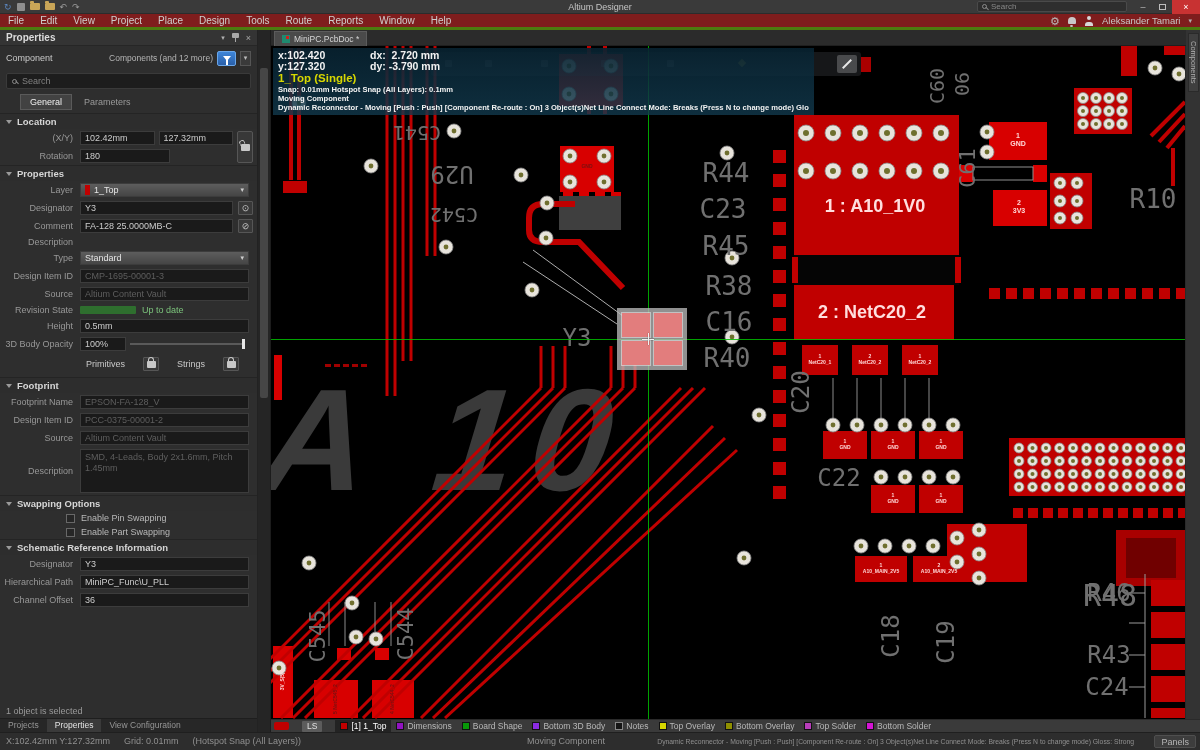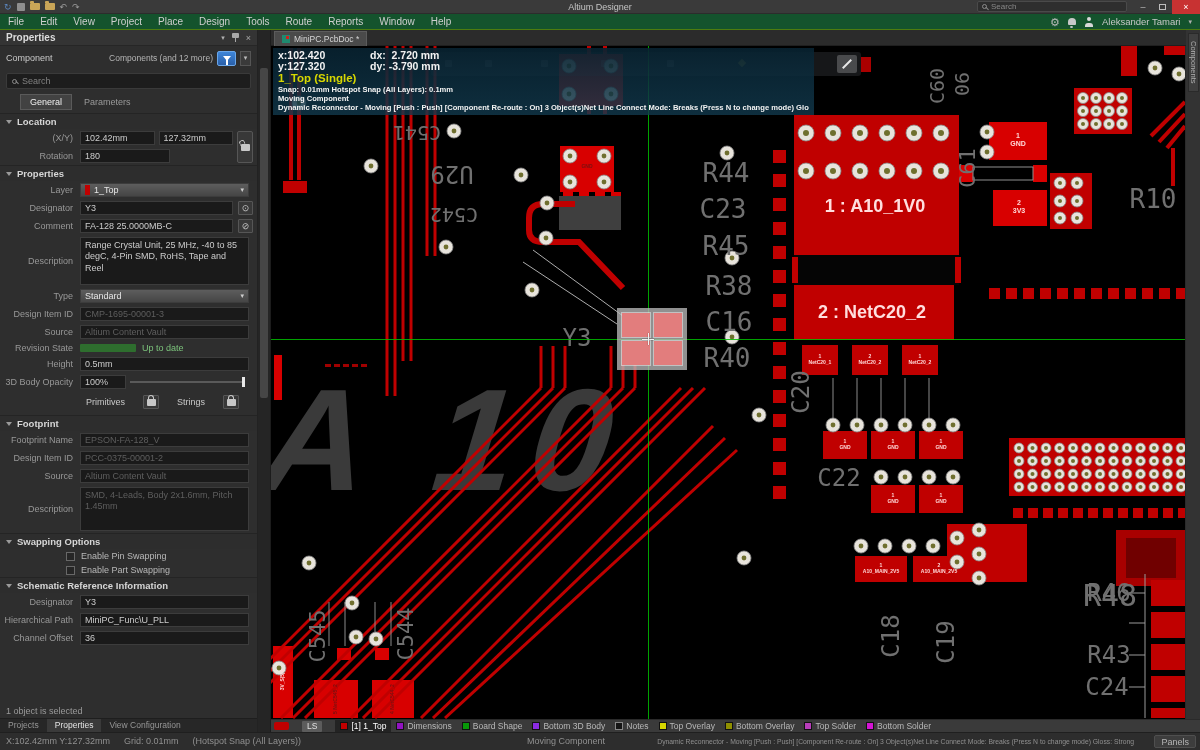--- a/index.html
+++ b/index.html
@@ -18,21 +18,21 @@
   .tb-right{margin-left:auto;display:flex;align-items:center;gap:6px;z-index:2}
   #search-box{width:150px;height:11px;background:#2e2e2e;border:1px solid #4a4a4a;border-radius:2px;
     display:flex;align-items:center;gap:4px;padding:0 4px;font-size:8px;color:#888}
   .mag{width:5px;height:5px;border:1.4px solid #8a8a8a;border-radius:50%;position:relative;display:inline-block;flex:none}
   .mag::after{content:'';position:absolute;width:4px;height:1.4px;background:#8a8a8a;transform:rotate(45deg);right:-3px;bottom:-1px}
   .win-btn{color:#bdbdbd;font-size:9px;line-height:14px;width:20px;text-align:center}
   .win-max{width:7px;height:6px;border:1px solid #bdbdbd;display:inline-block}
   #close-btn{width:28px;height:14px;background:#c83232;color:#fff;text-align:center;font-size:9px;line-height:14px}
 
   
-  #menubar{height:16px;background:#14532d;display:flex;align-items:center;border-bottom:1px solid #4d7c0f}
+  #menubar{height:16px;background:#7f1d1d;display:flex;align-items:center;border-bottom:3px solid #4d7c0f}
   #menu-items{display:flex}
   .mi{font-size:10px;color:#cfcfcf;padding:0 8px;line-height:16px}
   .menu-right{margin-left:auto;display:flex;align-items:center;gap:8px;padding-right:8px;color:#c8c8c8}
   .gear{font-size:11px;color:#b8b8b8;line-height:16px}
   .bell{width:8px;height:7px;background:#c8c8c8;border-radius:4px 4px 1px 1px;position:relative;display:inline-block}
   .bell::after{content:'';position:absolute;left:2.5px;bottom:-2.5px;width:3px;height:2px;background:#c8c8c8;border-radius:50%}
   .avatar{width:10px;height:10px;position:relative;display:inline-block}
   .avatar::before{content:'';position:absolute;top:0;left:3px;width:4px;height:4px;background:#d8d8d8;border-radius:50%}
   .avatar::after{content:'';position:absolute;bottom:0;left:1px;width:8px;height:4px;background:#d8d8d8;border-radius:3px 3px 0 0}
   #user-name{font-size:9.5px}
@@ -268,21 +268,20 @@
         <span class="fld">Y3</span>
         <span class="icon-btn">⊙</span>
       </div>
       <div class="row has-btn">
         <span class="lbl">Comment</span>
         <span class="fld">FA-128 25.0000MB-C</span>
         <span class="icon-btn">⊘</span>
       </div>
       <div class="row">
         <span class="lbl">Description</span>
-        <span class="fld multi">Range Crystal Unit, 25 MHz, -40 to 85 degC, 4-Pin SMD, RoHS, Tape and Reel</span>
       </div>
       <div class="row">
         <span class="lbl">Type</span>
         <span class="fld drop">
             <span>Standard</span>
           <span class="dcaret">▾</span>
           </span>
       </div>
       <div class="row">
         <span class="lbl">Design Item ID</span>

